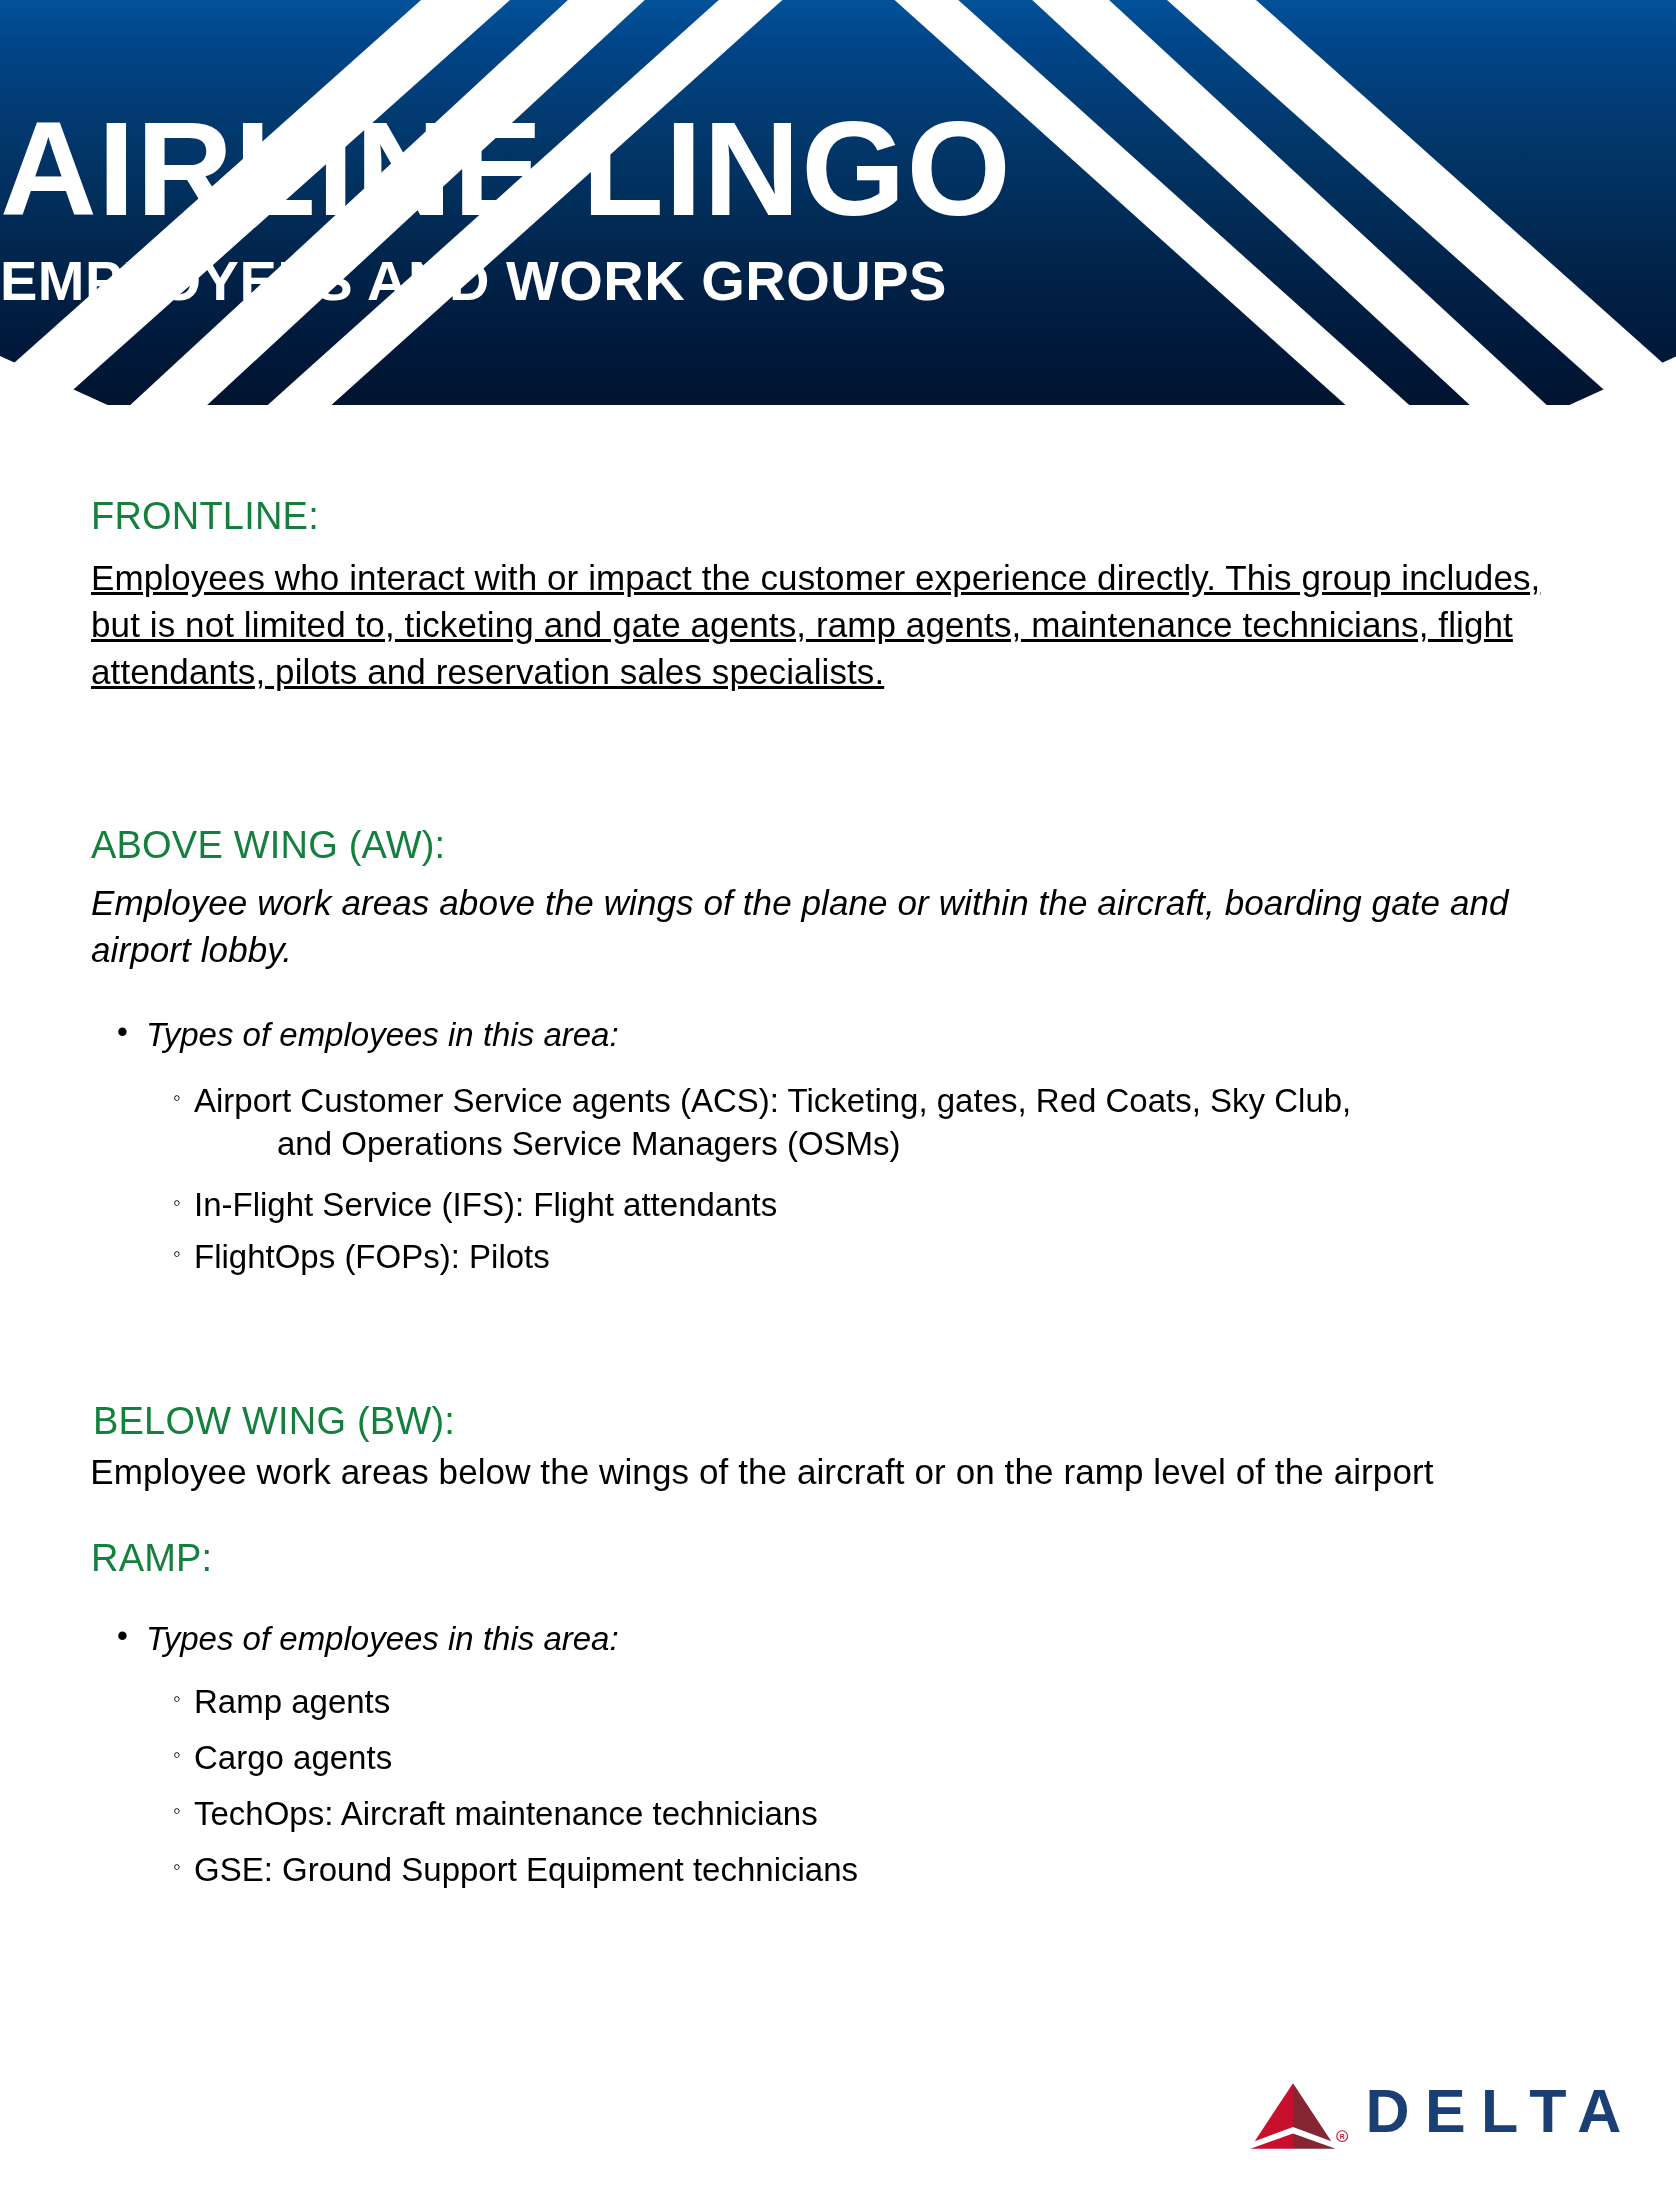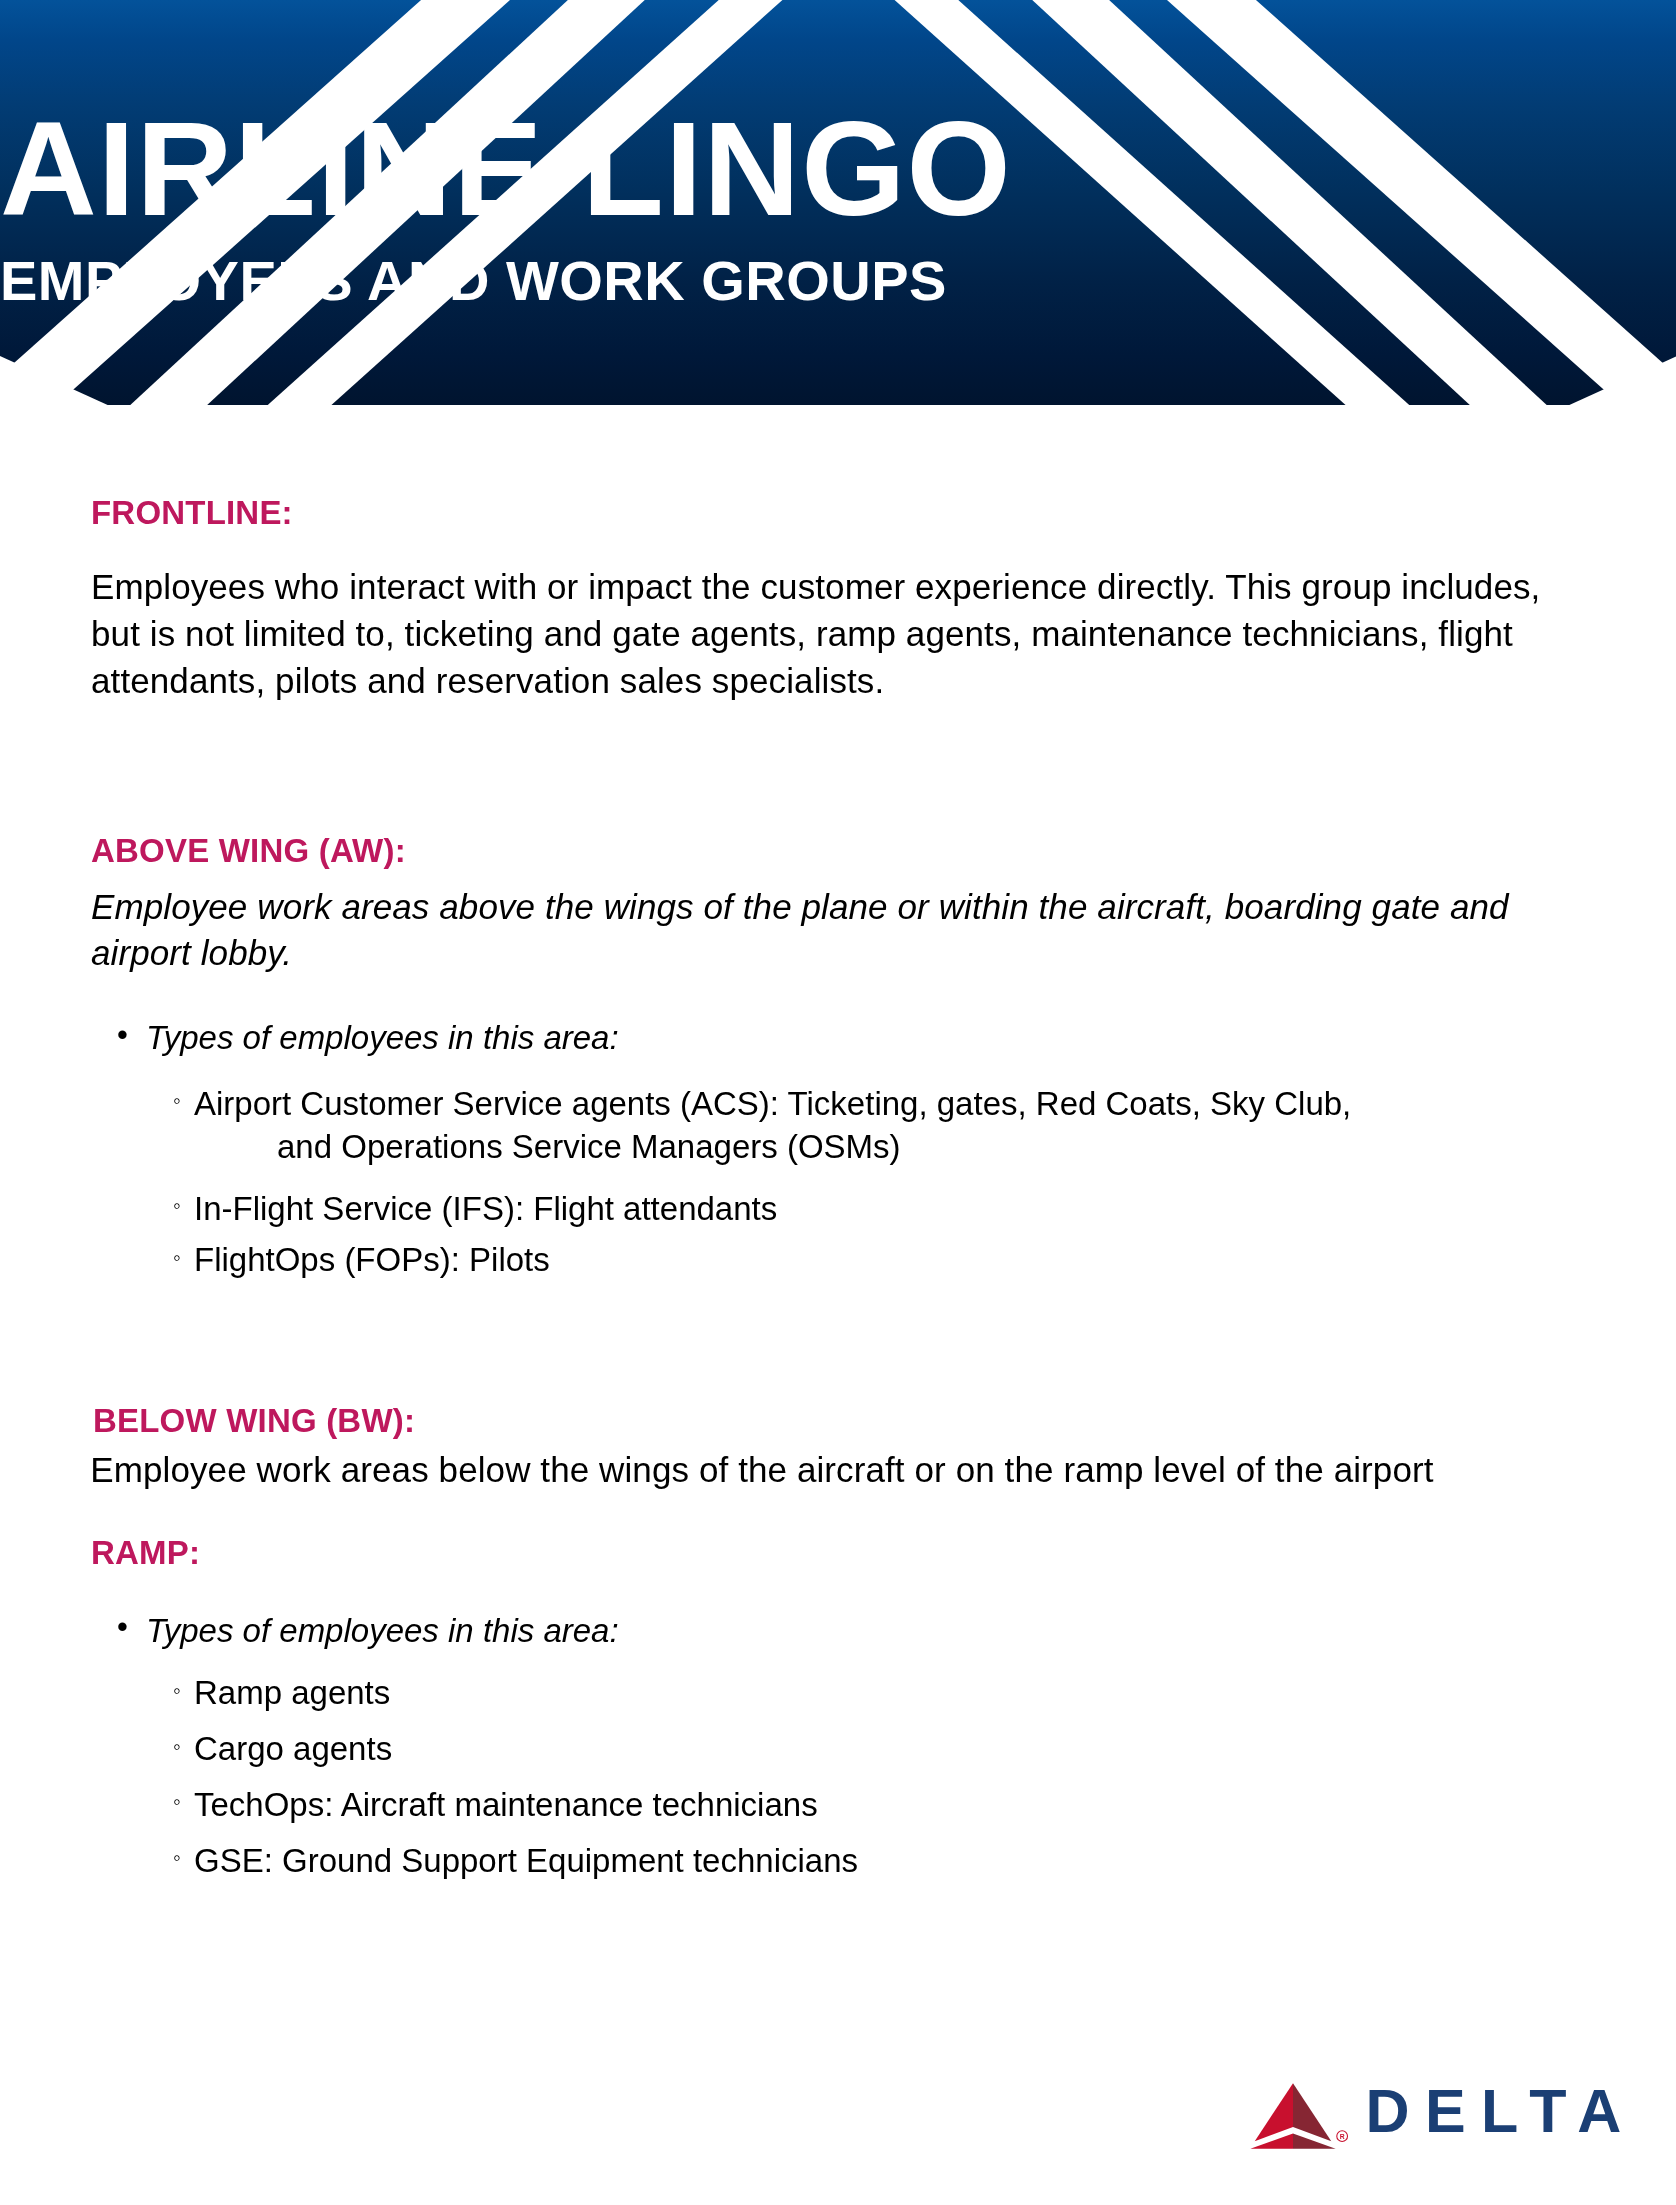--- a/index.html
+++ b/index.html
@@ -85,23 +85,23 @@
   .content {
     position: absolute;
     left: 0;
     top: 405px;
     width: 1677px;
   }
 
   .block { position: relative; }
 
   .heading {
-    color: #be185d;
-    font-weight: 700;
-    font-size: 33px;
+    color: #15803d;
+    font-weight: 400;
+    font-size: 38px;
     line-height: 1.18;
     letter-spacing: 0.2px;
   }
   .para {
     color: #000000;
     font-size: 35px;
     line-height: 1.34;
     letter-spacing: 0.1px;
   }
 
@@ -208,21 +208,21 @@
     <div class="banner-text">
       <div class="title">AIRLINE LINGO</div>
       <div class="subtitle">EMPLOYEES AND WORK GROUPS</div>
     </div>
   </div>
 
   <div class="content">
 
     <div class="block" style="margin-left:91px; width:1471px; padding-top:89px;">
       <div class="heading">FRONTLINE:</div>
-      <div class="para" style="margin-top:31px; width:1466px;">Employees who interact with or impact the customer experience directly.  This group includes, but is not limited to, ticketing and gate agents, ramp agents, maintenance technicians, flight attendants, pilots and reservation sales specialists.</div>
+      <div class="para" style="margin-top:16px; width:1466px;text-decoration:underline;">Employees who interact with or impact the customer experience directly.  This group includes, but is not limited to, ticketing and gate agents, ramp agents, maintenance technicians, flight attendants, pilots and reservation sales specialists.</div>
     </div>
 
     <div class="block" style="margin-left:91px; width:1493px; padding-top:127px;">
       <div class="heading">ABOVE WING (AW):</div>
       <div class="para" style="margin-top:13px; width:1492px;font-style:italic;">Employee work areas above the wings of the plane or within the aircraft, boarding gate and airport lobby.</div>
 
       <div style="margin-top:40px;">
         <div class="bullet-l1">
           <span class="marker">•</span>
           <span>Types of employees in this area:</span>

